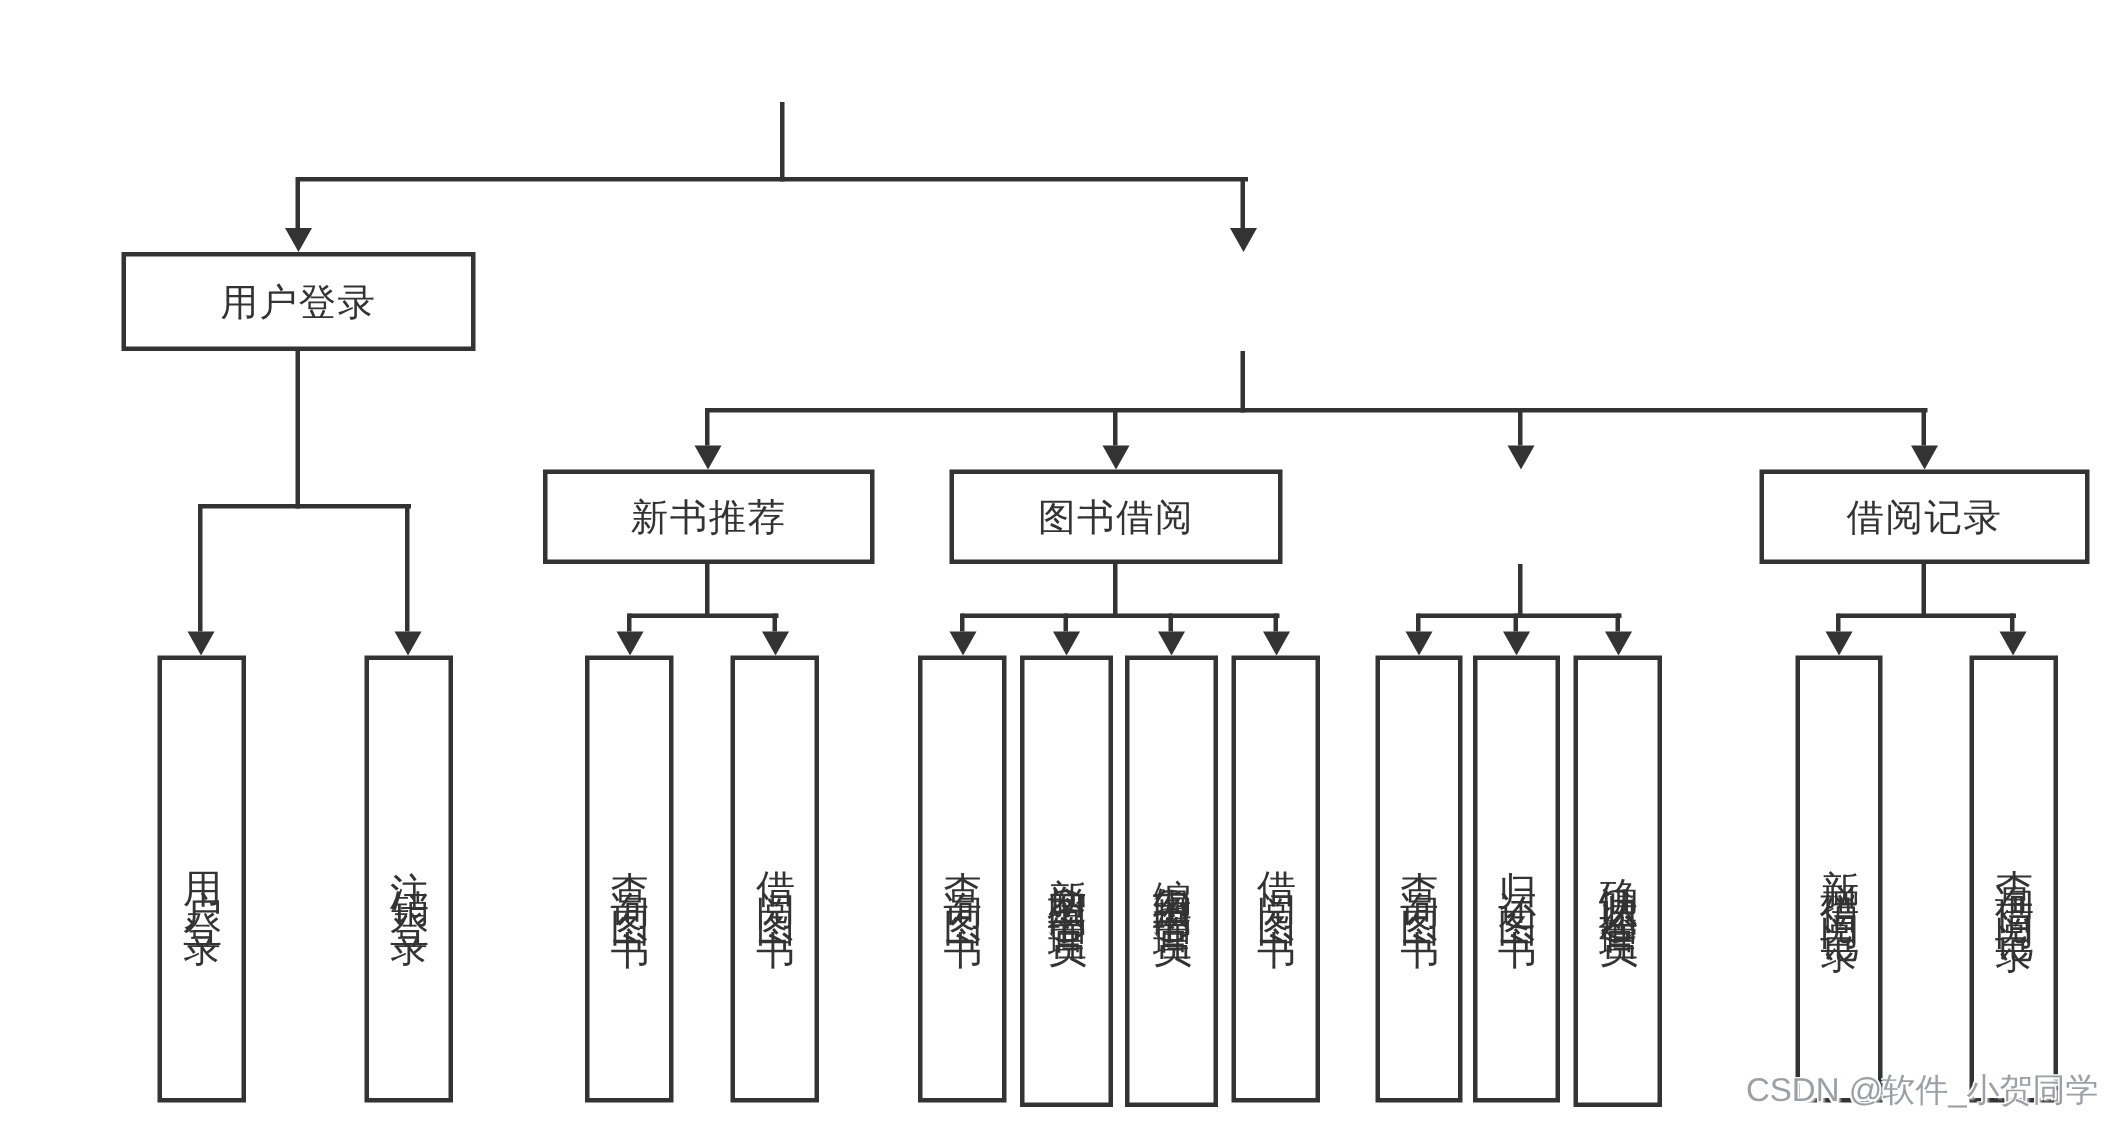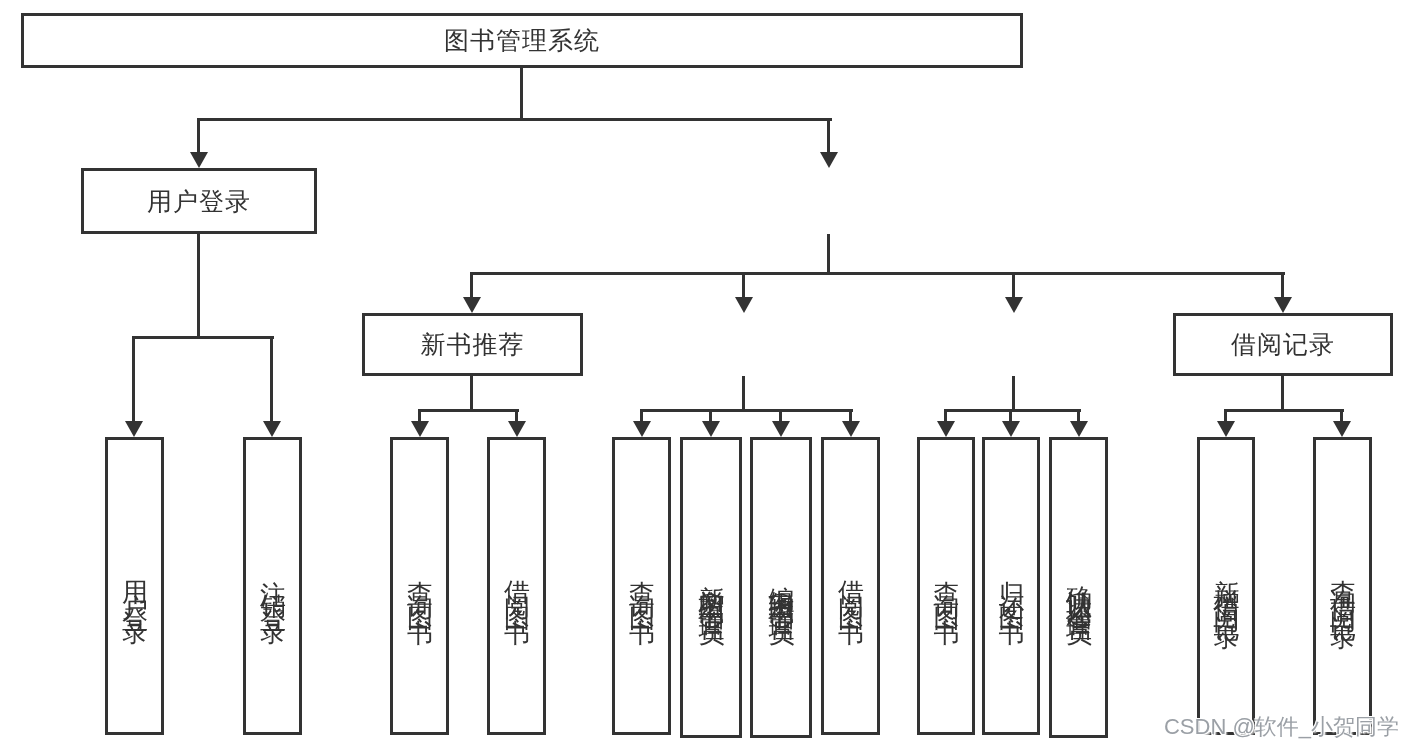--- a/index.html
+++ b/index.html
@@ -55,23 +55,20 @@
     z-index:5;
     text-shadow:1px 1px 0 #ffffff,-1px -1px 0 #ffffff,1px -1px 0 #ffffff,-1px 1px 0 #ffffff,2px 2px 2px #ffffff;
     margin-left:20px;
   }
 </style>
 </head>
 <body>
 
 <div class="canvas">
 
-  <div class="box" style="left:21px;top:13px;width:1002px;height:55px">
-    <span class="hlabel">图书管理系统</span>
-  </div>
 
   <div class="vline" style="left:520px;top:68px;height:53px"></div>
   <div class="hline" style="left:198px;top:118px;width:634px"></div>
   <div class="arrow" style="left:197px;top:118px;height:34px"></div>
   <div class="arrow" style="left:827px;top:118px;height:34px"></div>
 
   <div class="box" style="left:81px;top:168px;width:236px;height:66px">
     <span class="hlabel">用户登录</span>
   </div>
 
@@ -82,20 +79,23 @@
 
   <div class="vline" style="left:827px;top:234px;height:41px"></div>
   <div class="hline" style="left:471px;top:272px;width:814px"></div>
   <div class="arrow" style="left:470px;top:272px;height:25px"></div>
   <div class="arrow" style="left:742px;top:272px;height:25px"></div>
   <div class="arrow" style="left:1012px;top:272px;height:25px"></div>
   <div class="arrow" style="left:1281px;top:272px;height:25px"></div>
 
   <div class="box" style="left:362px;top:313px;width:221px;height:63px">
     <span class="hlabel">新书推荐</span>
+  </div>
+  <div class="box" style="left:633px;top:313px;width:222px;height:63px">
+    <span class="hlabel">图书借阅</span>
   </div>
   <div class="box" style="left:1173px;top:313px;width:220px;height:63px">
     <span class="hlabel">借阅记录</span>
   </div>
 
   <div class="vline" style="left:470px;top:376px;height:36px"></div>
   <div class="hline" style="left:419px;top:409px;width:100px"></div>
   <div class="arrow" style="left:418px;top:409px;height:12px"></div>
   <div class="arrow" style="left:515px;top:409px;height:12px"></div>
 

